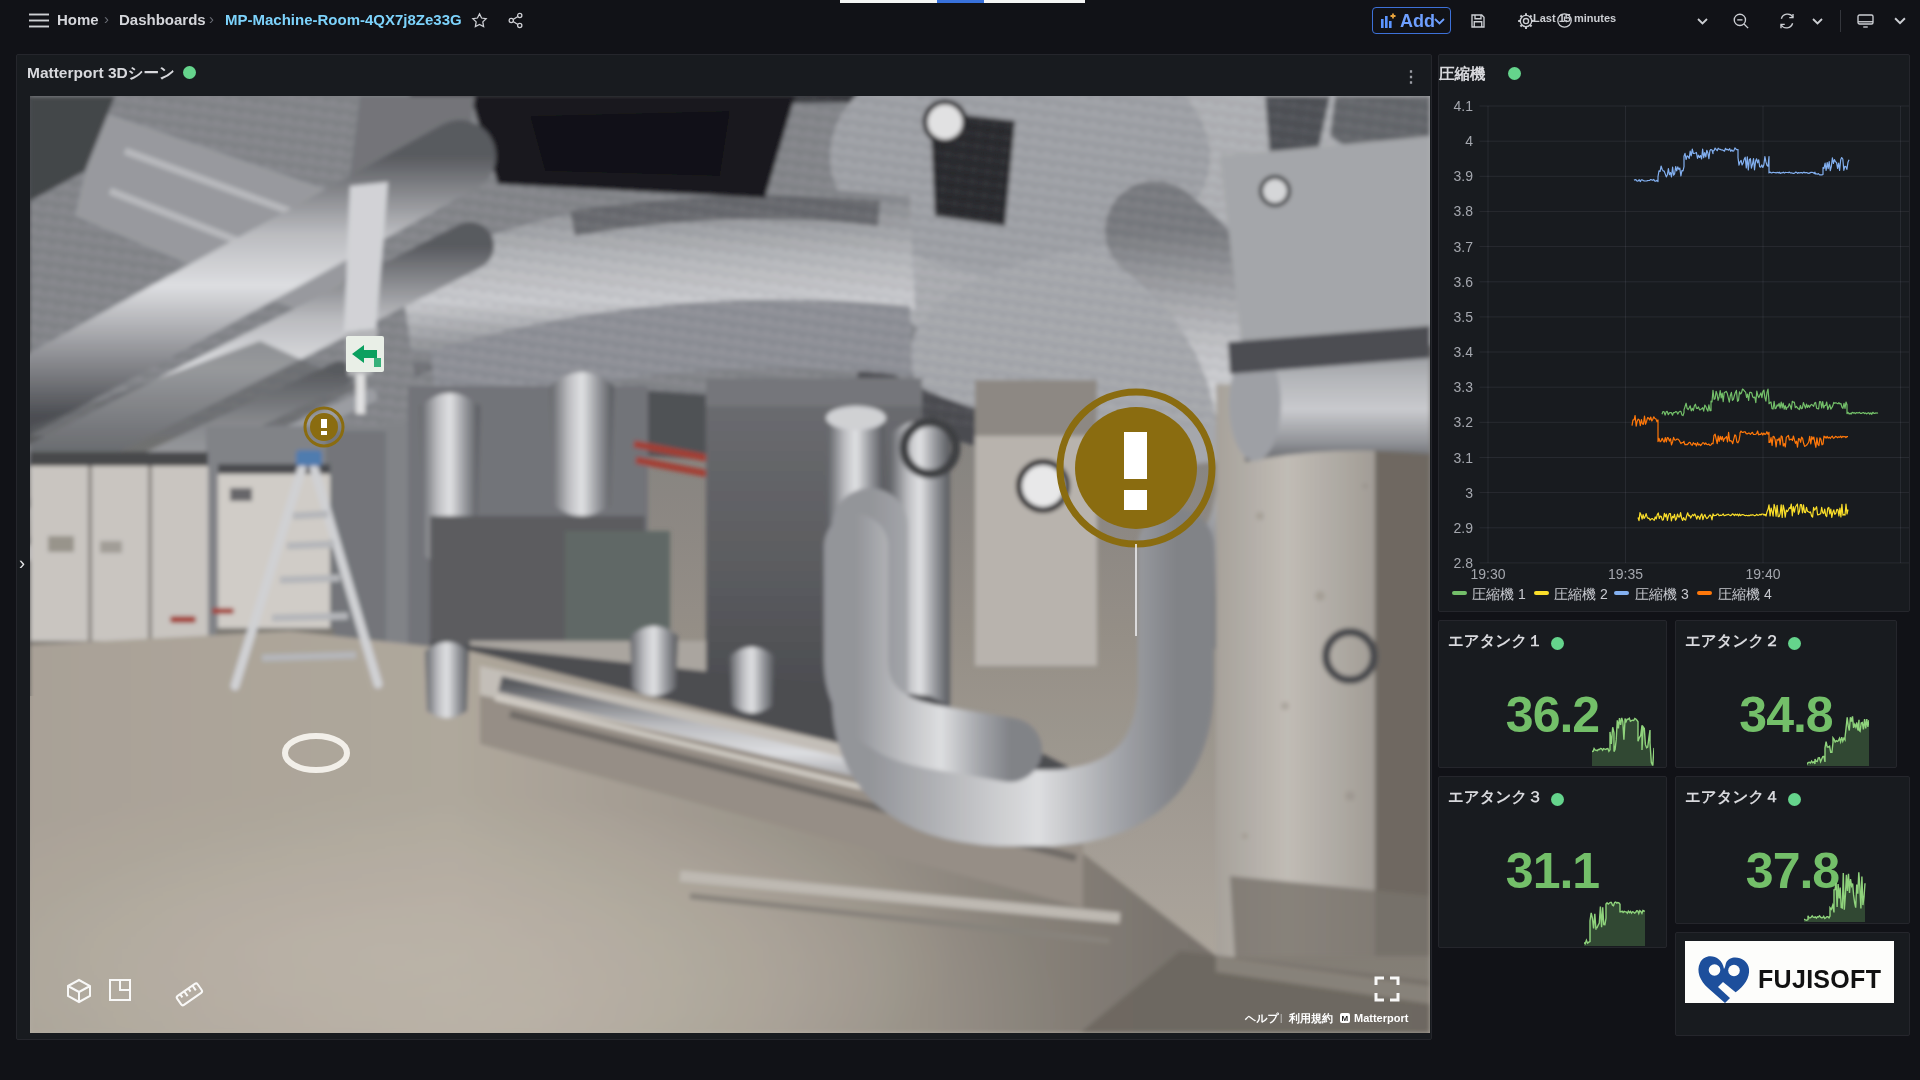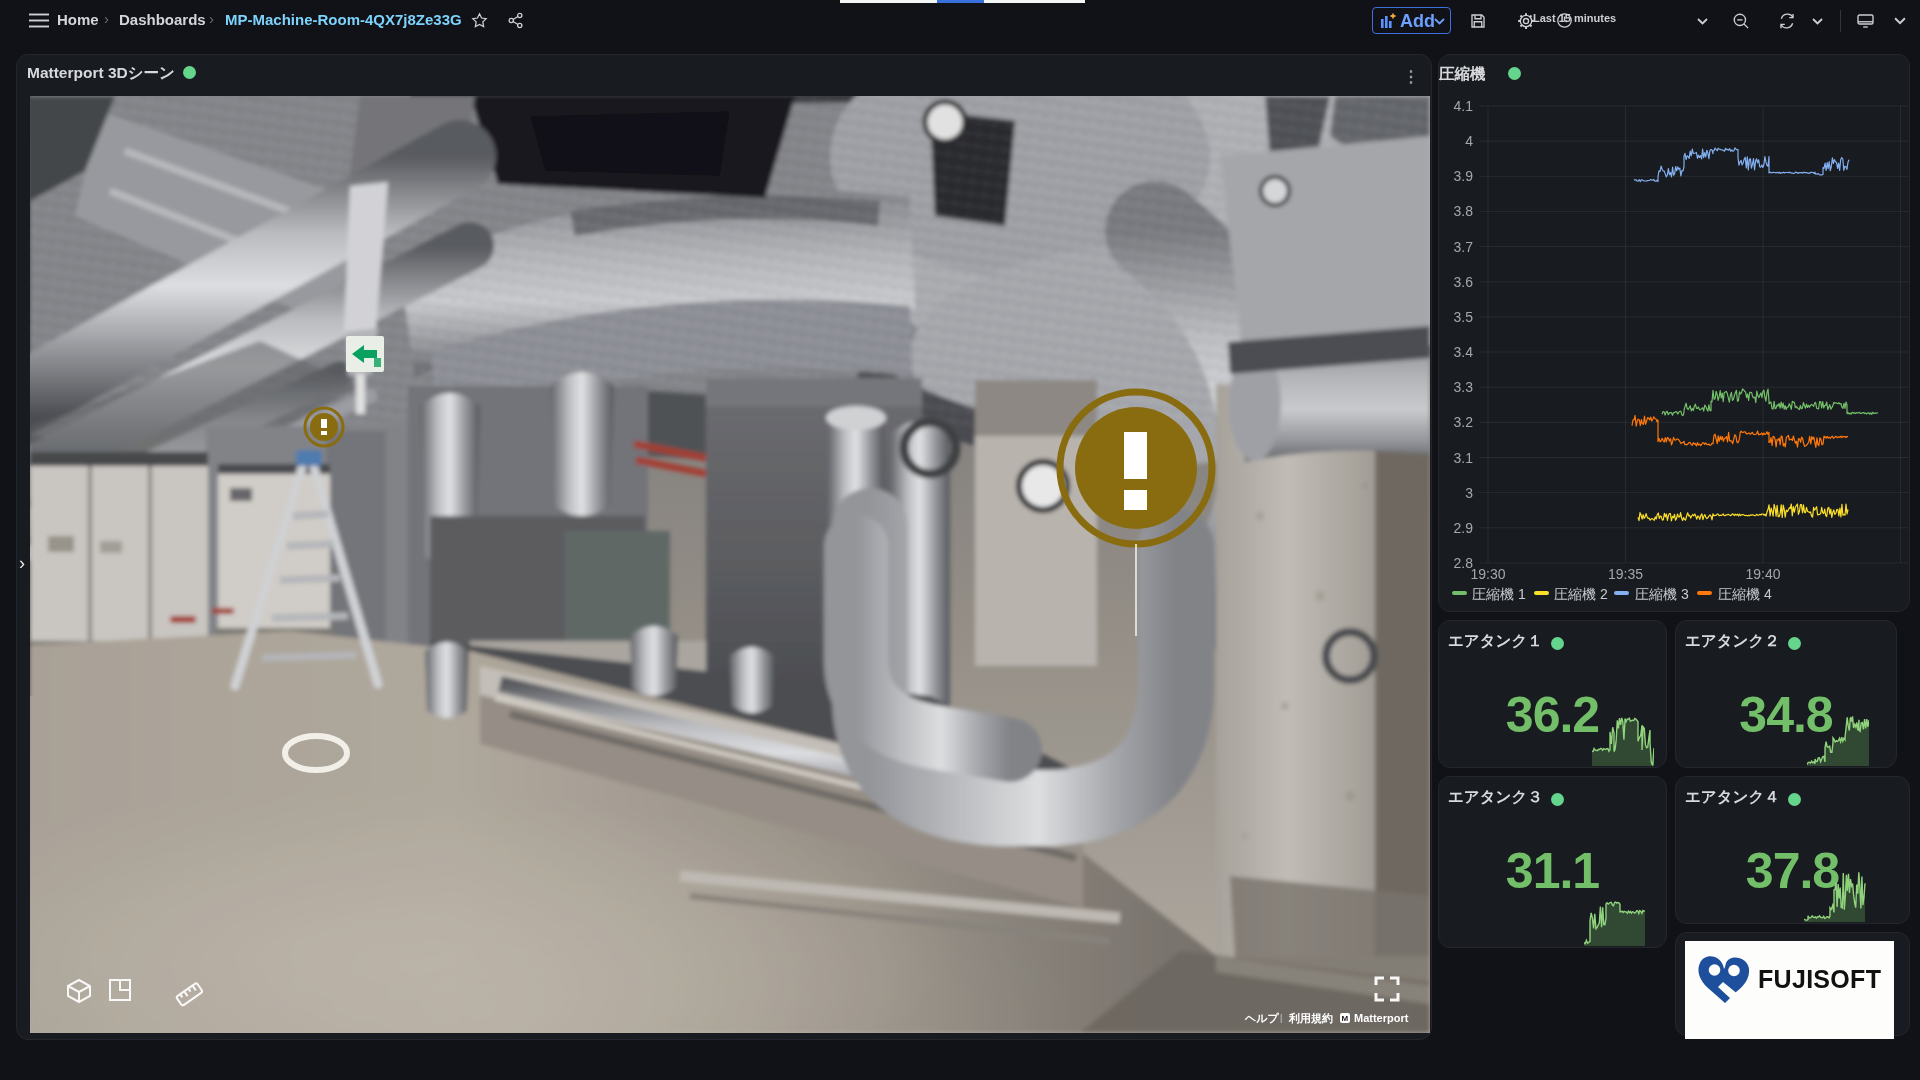--- a/index.html
+++ b/index.html
@@ -1,20 +1,20 @@
 <!DOCTYPE html>
 <html><head><meta charset="utf-8">
 <style>
 * { margin:0; padding:0; box-sizing:border-box; }
 html,body { width:1920px; height:1080px; background:#111217; overflow:hidden;
   font-family:"Liberation Sans",sans-serif; }
 #nav { position:absolute; left:0; top:0; width:1920px; height:40px; }
 .crumb { position:absolute; top:11px; font-size:15px; font-weight:700; }
 .sep { position:absolute; top:10px; font-size:15px; color:#6b6e76; }
-.panel { position:absolute; background:#181b1f; border:1px solid #25262c; border-radius:12px; }
+.panel { position:absolute; background:#181b1f; border:1px solid #25262c; border-radius:2px; }
 .ptitle { position:absolute; font-size:15.5px; font-weight:700; color:#d8d9dd; white-space:nowrap; }
 .dot { position:absolute; width:13px; height:13px; border-radius:50%; background:#65d48c; }
 .statval { position:absolute; left:0; width:100%; text-align:center; font-size:50px; font-weight:700; color:#73BF69; line-height:0; letter-spacing:-1px; }
 </style></head>
 <body>
 
 <div style="position:absolute;left:840px;top:0;width:245px;height:3px;background:#f4f5f5"></div>
 <div style="position:absolute;left:937px;top:0;width:47px;height:3px;background:#3871dc"></div>
 <div id="nav">
   <svg width="20" height="15" viewBox="0 0 20 15" style="position:absolute;left:29px;top:13px">
@@ -490,21 +490,21 @@
 <div class="panel" style="left:1675px;top:776px;width:235px;height:148px">
   <div class="ptitle" style="left:9px;top:10px">エアタンク４</div>
   <div class="dot" style="left:112px;top:16px"></div>
   <div class="statval" style="top:94.0px">37.8</div>
   <svg width="62" height="57" viewBox="0 0 62 57" style="position:absolute;right:43px;bottom:1px">
     <path d="M0.0 54.2 L1.3 54.9 L2.7 55.2 L4.0 54.6 L4.0 50.8 L5.0 52.9 L6.1 52.9 L7.1 52.2 L8.2 50.9 L9.2 52.1 L10.3 52.4 L11.3 51.8 L12.4 53.1 L13.4 51.7 L14.5 52.0 L15.5 50.8 L16.6 52.2 L17.6 52.8 L18.7 52.7 L19.7 51.3 L20.8 53.5 L21.8 52.7 L22.9 51.8 L23.9 51.7 L25.0 52.8 L26.0 51.0 L26.0 42.8 L27.3 44.4 L28.7 40.3 L30.0 47.5 L30.0 24.8 L31.0 24.7 L32.1 17.8 L33.1 41.9 L34.1 19.0 L35.2 33.4 L36.2 22.6 L37.2 42.5 L38.3 43.0 L39.3 8.1 L40.3 44.8 L41.4 30.0 L42.4 9.8 L43.4 25.9 L44.5 8.9 L45.5 27.9 L46.5 14.0 L47.6 21.0 L48.6 18.6 L49.6 29.9 L50.7 38.2 L51.7 42.6 L52.7 19.5 L53.8 28.6 L54.8 7.2 L55.8 21.1 L56.9 43.5 L57.9 11.5 L58.9 40.1 L60.0 31.8 L61.0 18.2 L61.0 57 L0.0 57 Z" fill="rgba(115,191,105,0.28)"></path>
     <path d="M0.0 54.2 L1.3 54.9 L2.7 55.2 L4.0 54.6 L4.0 50.8 L5.0 52.9 L6.1 52.9 L7.1 52.2 L8.2 50.9 L9.2 52.1 L10.3 52.4 L11.3 51.8 L12.4 53.1 L13.4 51.7 L14.5 52.0 L15.5 50.8 L16.6 52.2 L17.6 52.8 L18.7 52.7 L19.7 51.3 L20.8 53.5 L21.8 52.7 L22.9 51.8 L23.9 51.7 L25.0 52.8 L26.0 51.0 L26.0 42.8 L27.3 44.4 L28.7 40.3 L30.0 47.5 L30.0 24.8 L31.0 24.7 L32.1 17.8 L33.1 41.9 L34.1 19.0 L35.2 33.4 L36.2 22.6 L37.2 42.5 L38.3 43.0 L39.3 8.1 L40.3 44.8 L41.4 30.0 L42.4 9.8 L43.4 25.9 L44.5 8.9 L45.5 27.9 L46.5 14.0 L47.6 21.0 L48.6 18.6 L49.6 29.9 L50.7 38.2 L51.7 42.6 L52.7 19.5 L53.8 28.6 L54.8 7.2 L55.8 21.1 L56.9 43.5 L57.9 11.5 L58.9 40.1 L60.0 31.8 L61.0 18.2" fill="none" stroke="#8fd37c" stroke-width="1.4"></path>
   </svg>
 </div>
 <div class="panel" style="left:1675px;top:932px;width:235px;height:104px">
- <div style="position:absolute;left:9px;top:8px;width:209px;height:98px;background:#fdfdfb">
+ <div style="position:absolute;left:9px;top:8px;width:209px;height:62px;background:#fdfdfb">
   <svg width="209" height="77" viewBox="0 0 209 77">
     <path d="M39 28 C37 14 20 11 15 22 C11 30 15 40 23 47 L40 62 L51 51 C59 45 65 37 64 28 C63 17 46 12 41 22 L40 26 Z" fill="#1d4f9c"></path>
     <circle cx="29.5" cy="29" r="5.8" fill="#fdfdfb"></circle>
     <circle cx="49" cy="29.5" r="5.8" fill="#fdfdfb"></circle>
     <path d="M33 46 L46 58 L51.5 52 L38 41 Z" fill="#fdfdfb"></path>
     <text x="73" y="47" font-family="Liberation Sans, sans-serif" font-size="25" font-weight="bold" fill="#111" letter-spacing="0.3">FUJISOFT</text>
   </svg>
  </div>
 </div>
 </body></html>

